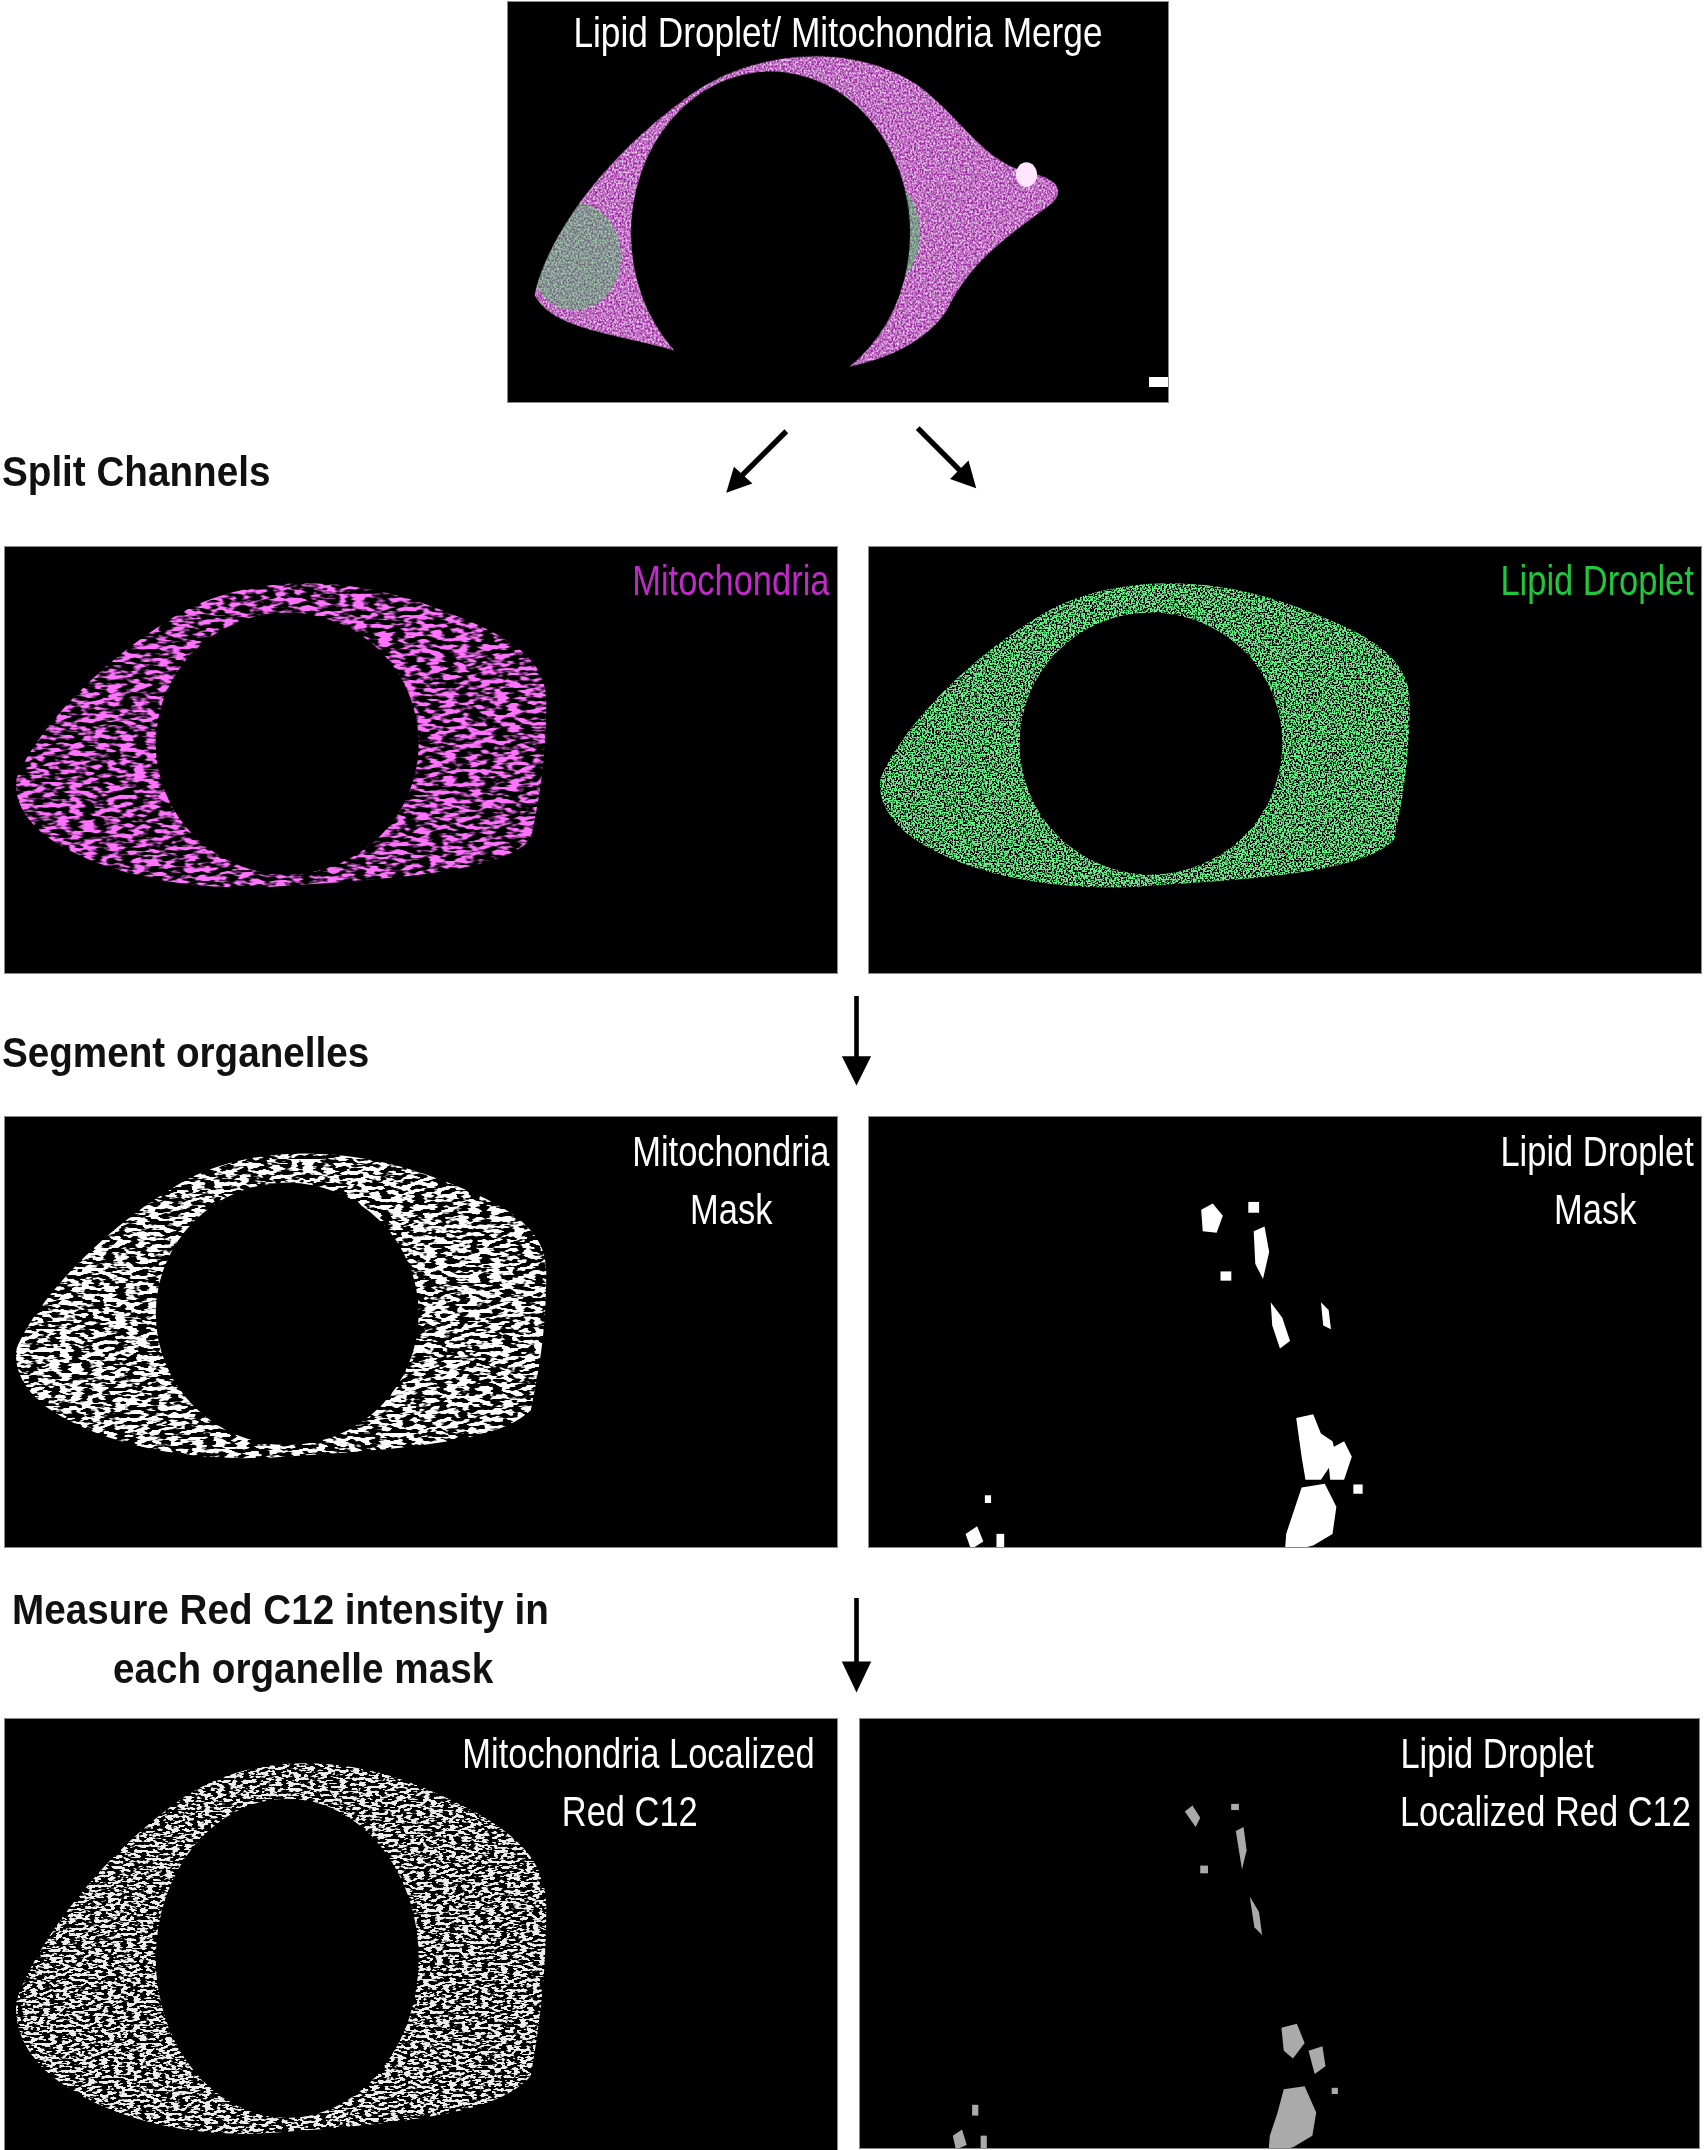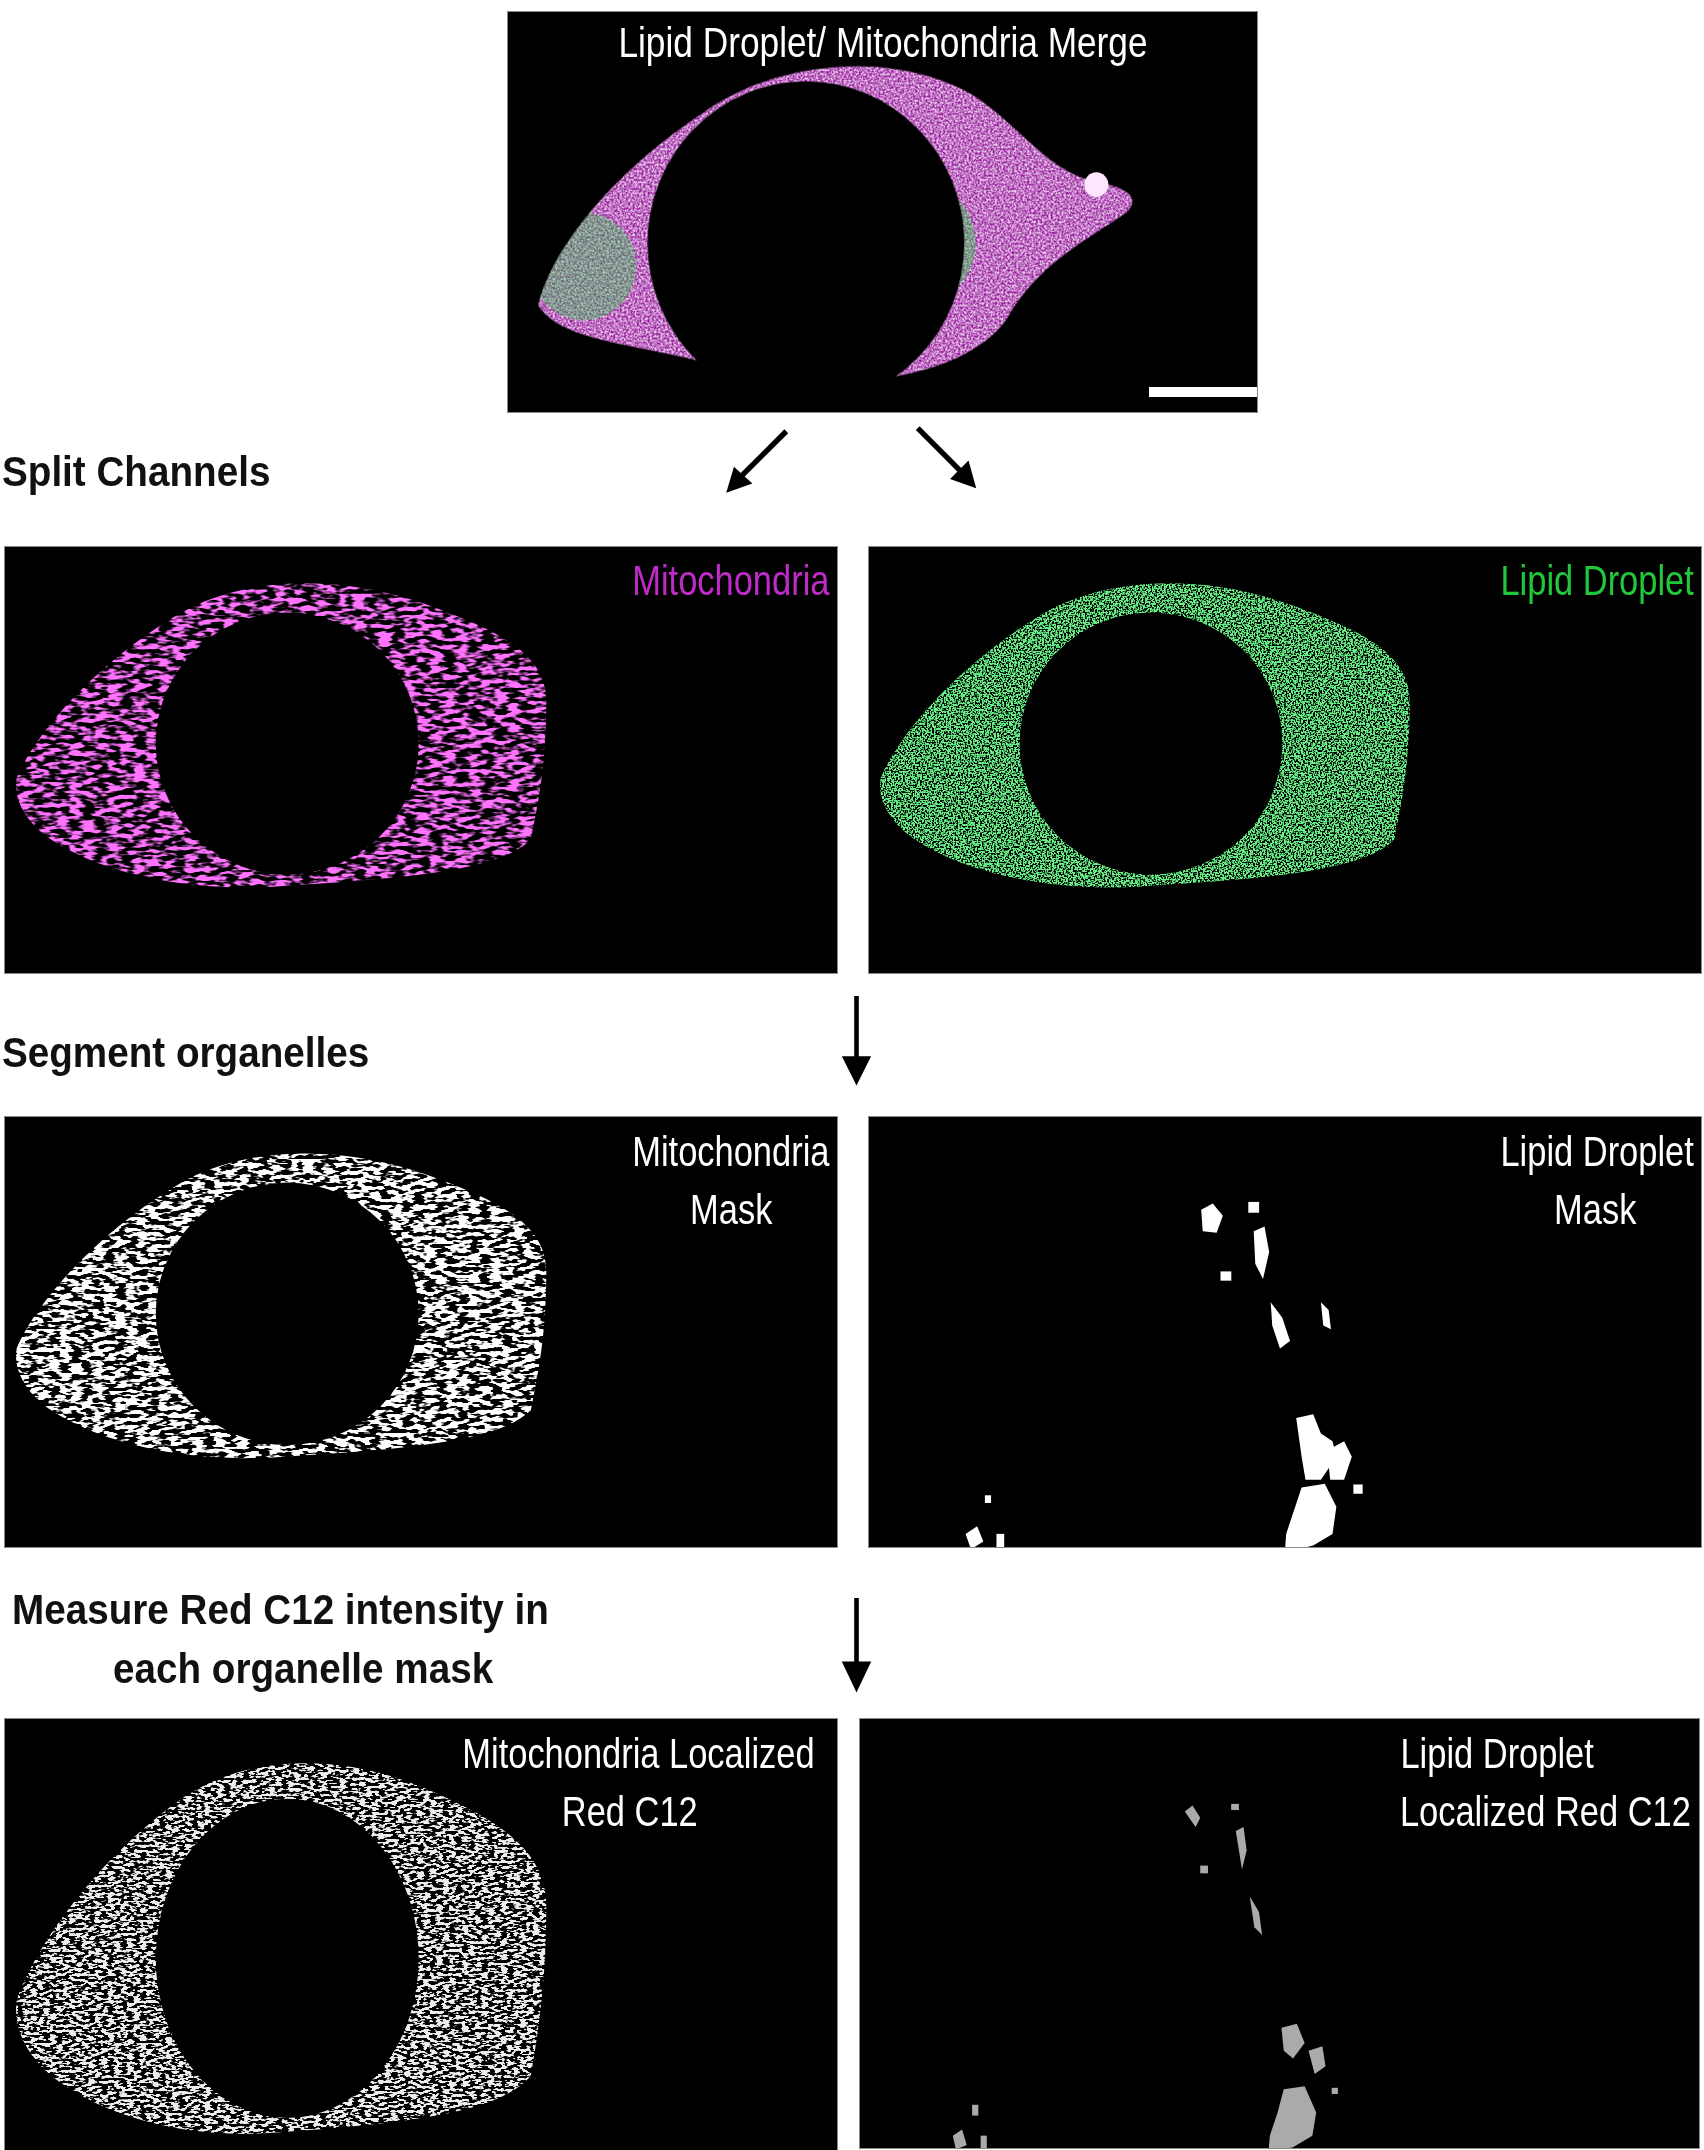--- a/index.html
+++ b/index.html
@@ -14,21 +14,21 @@
   .heading { position: absolute; font-family: "Liberation Sans", sans-serif; font-weight: bold;
              font-size: 42px; color: #111; white-space: nowrap; transform-origin: left top;
              transform: scaleX(0.92); }
   .heading.center { text-align: center; line-height: 59px; }
   .arrow { position: absolute; }
   .scalebar { position: absolute; background: #fff; }
 </style>
 </head>
 <body>
 
-<div class="panel" style="left:507px; top:11px; width:751px; height:402px;">
+<div class="panel" style="left:507px; top:1px; width:662px; height:402px;">
   <svg class="cell" viewBox="0 0 993 519" preserveAspectRatio="none">
     <defs>
       <filter id="speckle" x="0" y="0" width="100%" height="100%">
         <feTurbulence type="fractalNoise" baseFrequency="0.35" numOctaves="2" seed="3"></feTurbulence>
         <feColorMatrix type="matrix" values="0 0 0 0 1  0 0 0 0 1  0 0 0 0 1  0 0 0 -2.2 1.6"></feColorMatrix>
       </filter>
       <mask id="mergeMask">
         <rect width="993" height="519" fill="black"></rect>
         <path d="M40,380 C60,300 150,200 260,130 C360,60 520,50 620,110 C680,150 720,210 780,220 C820,228 840,240 820,260 C760,300 700,330 660,400 C600,480 420,500 280,460 C180,430 70,430 40,380 Z" fill="white"></path>
         <ellipse cx="395" cy="300" rx="210" ry="210" fill="black"></ellipse>

